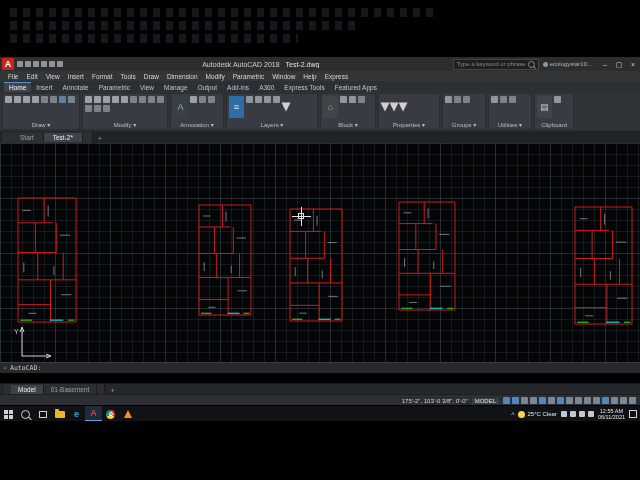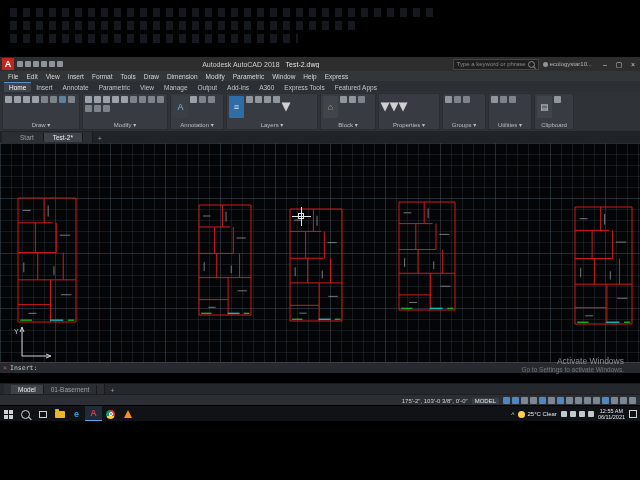--- a/index.html
+++ b/index.html
@@ -422,28 +422,24 @@
       </svg>
     <div class="cursor" id="cursor" style="left: 301px; top: 73px;">
       <div class="ch"></div>
         <div class="cv"></div>
         <div class="cb"></div>
     </div>
   </div>
 
   <div class="abs cmdhist">
     <span class="cmdclose">×</span>
-    <span>Insert:</span>
-  </div>
-
-
-  <div class="watermark">
-    <div class="w1">Activate Windows</div>
-    <div class="w2">Go to Settings to activate Windows.</div>
-  </div>
+    <span>AutoCAD:</span>
+  </div>
+
+
 
   <div class="abs layouttabs">
     <span style="display:flex" id="layouttablist">
         <span class="active">Model</span>
         <span>01-Basement</span>
       </span>
     <span class="newtab">+</span>
   </div>
 
   <div class="abs statusbar">

